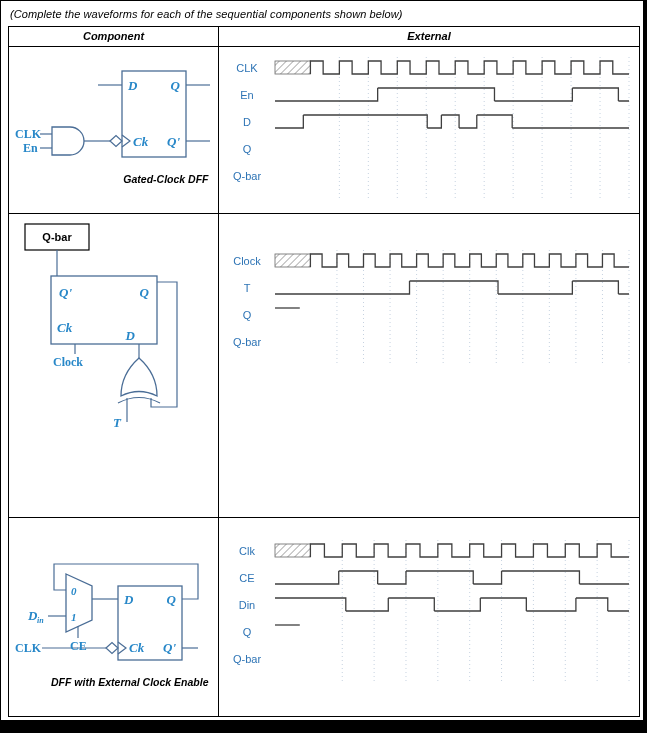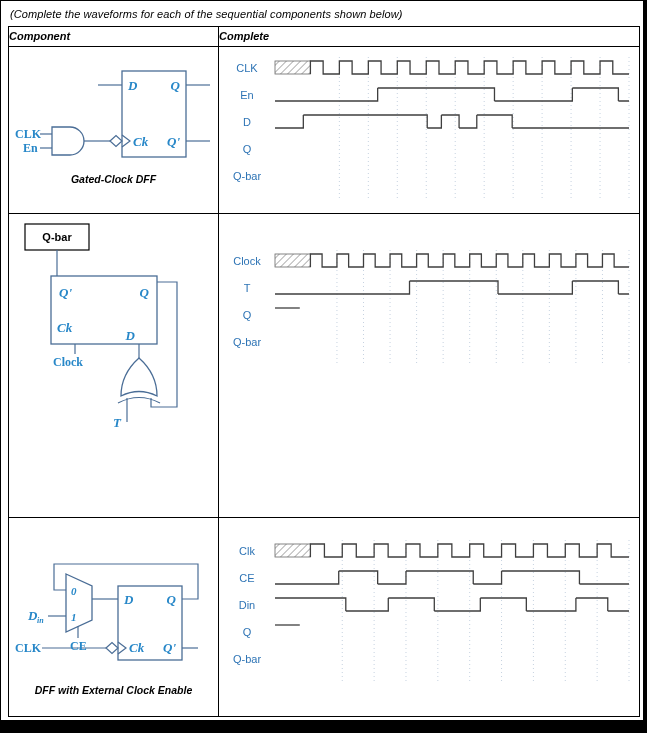--- a/index.html
+++ b/index.html
@@ -18,29 +18,29 @@
     margin:2px 0 6px 2px; letter-spacing:0.1px;
   }
   .sheet { width:632px; border:1px solid #000; background:#fff; }
   .trow { display:flex; }
   .trow + .trow { border-top:1px solid #000; }
   .cell-comp { width:210px; border-right:1px solid #000; position:relative; }
   .cell-wave { width:420px; position:relative; }
   .rh { height:19px; }
   .hdr {
     font:italic bold 11px "Liberation Sans", sans-serif;
-    line-height:18px;
+    text-align:center; line-height:18px;
   }
   .r0 { height:167px; }
   .r1 { height:304px; }
   .r2 { height:199px; }
   .comp-inner { display:flex; flex-direction:column; align-items:center; }
   .caption {
     font:italic bold 10.5px "Liberation Sans", sans-serif;
-    text-align:center; width:190px; line-height:1.25;
+    text-align:right; width:190px; line-height:1.25;
   }
   .wavepanel { display:block; margin-left:2px; }
   .wave-label { font:11px "Liberation Sans", sans-serif; fill:#2E74B5; }
   
   .cbox  { fill:none; stroke:#4A6D96; stroke-width:1.3; }
   .cwire { fill:none; stroke:#4A6D96; stroke-width:1.2; }
   .cdia  { fill:#fff; stroke:#4A6D96; stroke-width:1.2; }
   .pin    { font:italic bold 13px "Liberation Serif", serif; fill:#2787C8; }
   .pin-sm { font:italic bold 11px "Liberation Serif", serif; fill:#2787C8; }
   .pin-sub{ font:italic bold 8px  "Liberation Serif", serif; fill:#2787C8; }
@@ -62,21 +62,21 @@
   </defs>
 </svg>
 
 <div class="page">
   <div class="title">(Complete the waveforms for each of the sequential components shown below)</div>
 
   <div class="sheet">
 
     <div class="trow rh">
       <div class="cell-comp hdr">Component</div>
-      <div class="cell-wave hdr">Complete</div>
+      <div class="cell-wave hdr">External</div>
     </div>
 
     <div class="trow r0">
       <div class="cell-comp">
         <div class="comp-inner" style="padding-top:12px">
           <svg width="200" height="106" viewBox="0 0 200 106">
             <rect class="cbox" x="108" y="12" width="64" height="86"></rect>
             <line class="cwire" x1="84" y1="26" x2="108" y2="26"></line>
             <line class="cwire" x1="172" y1="26" x2="196" y2="26"></line>
             <line class="cwire" x1="172" y1="82" x2="196" y2="82"></line>
@@ -170,21 +170,21 @@
             <path class="cbox" d="M52 38 L78 50 L78 84 L52 96 Z"></path>
             <text class="pin-sm" x="57" y="59">0</text>
             <text class="pin-sm" x="57" y="85">1</text>
             <line class="cwire" x1="78" y1="63" x2="104" y2="63"></line>
             <line class="cwire" x1="34" y1="80" x2="52" y2="80"></line>
             <text class="pin" x="14" y="84">D</text>
             <text class="pin-sub" x="23" y="87">in</text>
             <line class="cwire" x1="64" y1="90" x2="64" y2="102"></line>
             <text class="csig" x="56" y="114">CE</text>
           </svg>
-          <div class="caption" style="margin-top:8px">DFF with External Clock Enable</div>
+          <div class="caption" style="">DFF with External Clock Enable</div>
         </div>
       </div>
       <div class="cell-wave" style="padding-top:20px">
         <svg class="wavepanel" width="414" height="147" viewBox="0 0 414 147">
             <path d="M121.26 2 L121.26 143 M153.12 2 L153.12 143 M184.98 2 L184.98 143 M216.84 2 L216.84 143 M248.7 2 L248.7 143 M280.56 2 L280.56 143 M312.42 2 L312.42 143 M344.28 2 L344.28 143 M376.14 2 L376.14 143 M408 2 L408 143 " fill="none" stroke="#C6D2E0" stroke-width="1" stroke-dasharray="1 3"></path>
             <text x="26" y="16.5" text-anchor="middle" class="wave-label">Clk</text>
             <rect x="54" y="6" width="35.400000000000006" height="13" fill="url(#hatchpat)" stroke="#666666" stroke-width="0.8"></rect>
             <path d="M89.4 19 L89.4 6 L103.41839999999999 6 L103.41839999999999 19 L121.26 19 L121.26 6 L135.2784 6 L135.2784 19 L153.12 19 L153.12 6 L167.1384 6 L167.1384 19 L184.98 19 L184.98 6 L198.9984 6 L198.9984 19 L216.84 19 L216.84 6 L230.8584 6 L230.8584 19 L248.7 19 L248.7 6 L262.7184 6 L262.7184 19 L280.56 19 L280.56 6 L294.5784 6 L294.5784 19 L312.42 19 L312.42 6 L326.43839999999994 6 L326.43839999999994 19 L344.28 19 L344.28 6 L358.29839999999996 6 L358.29839999999996 19 L376.14 19 L376.14 6 L390.1584 6 L390.1584 19 L408 19" fill="none" stroke="#3F3F3F" stroke-width="1.3"></path>
             <text x="26" y="43.5" text-anchor="middle" class="wave-label">CE</text>
             <path d="M54 46 L117.72 46 L117.72 33 M117.72 33 L156.66 33 L156.66 46 M156.66 46 L184.98 46 L184.98 33 M184.98 33 L252.24 33 L252.24 46 M252.24 46 L280.56 46 L280.56 33 M280.56 33 L358.44 33 L358.44 46 M358.44 46 L408 46 " fill="none" stroke="#3F3F3F" stroke-width="1.3"></path>

